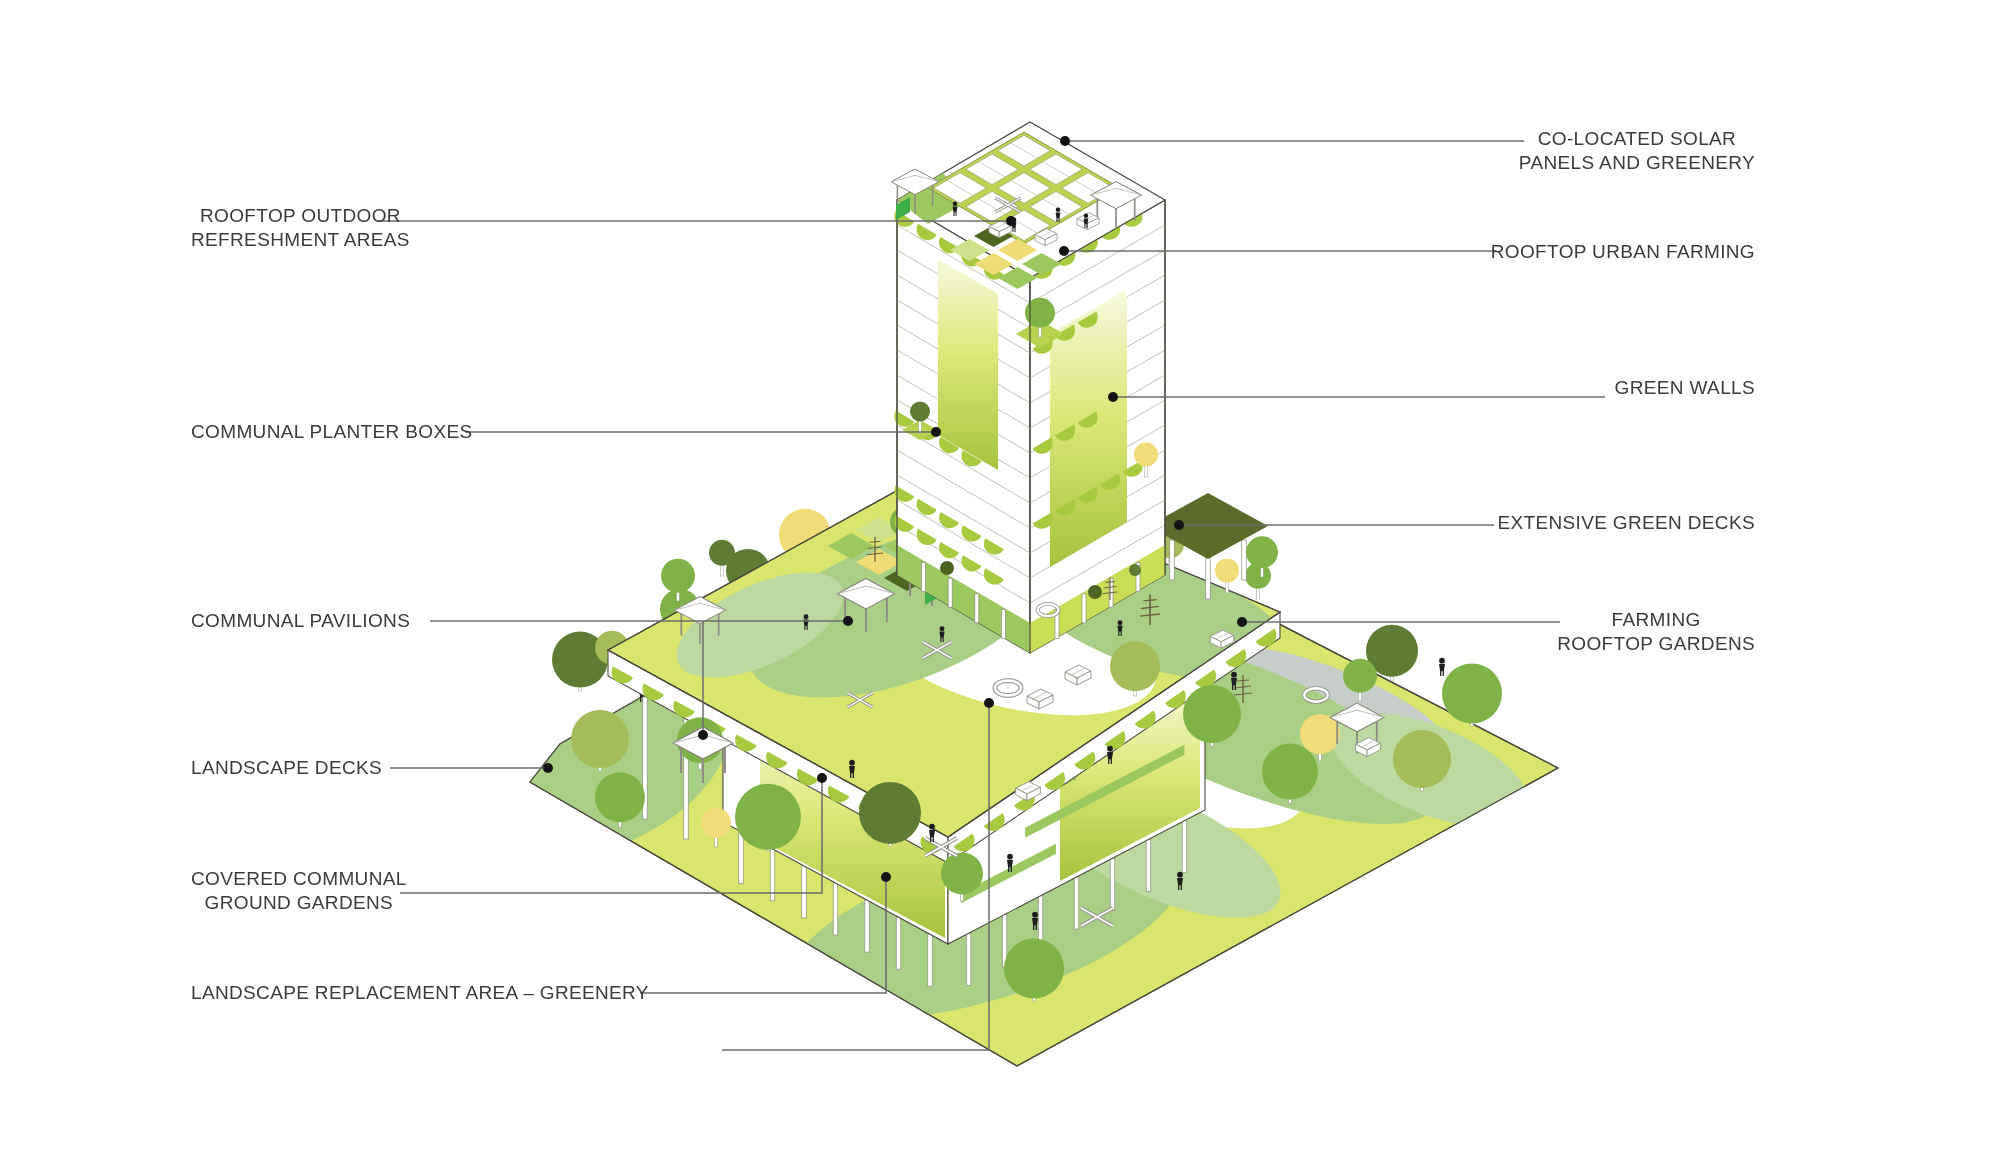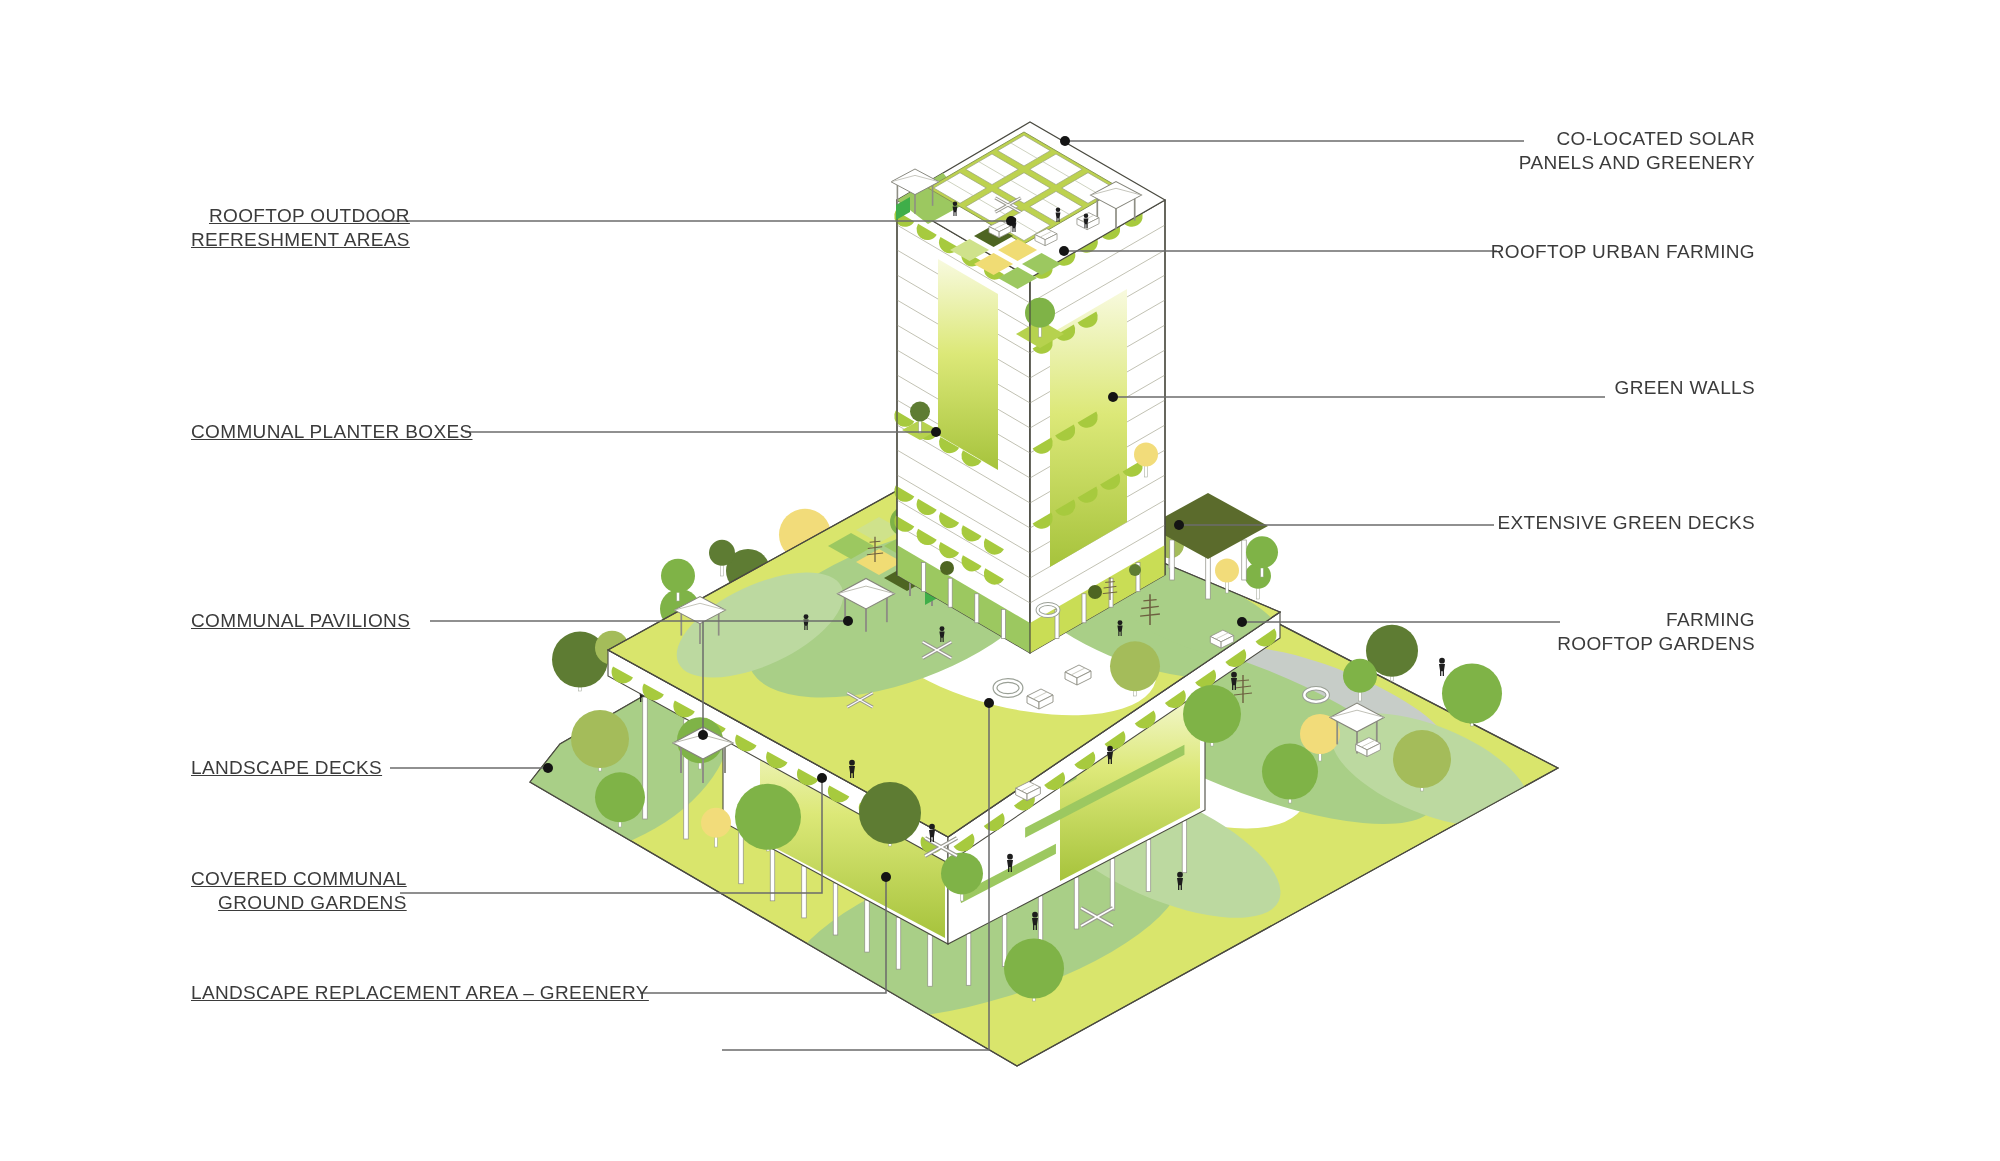--- a/index.html
+++ b/index.html
@@ -2,22 +2,22 @@
 <html style="--label: #3b3b3b;"><head>
 <meta charset="utf-8">
 <style>
   html,body{margin:0;padding:0;background:#ffffff;}
   body{width:2000px;height:1161px;position:relative;overflow:hidden;
        font-family:"Liberation Sans",sans-serif;}
   #stage{position:absolute;inset:0;width:2000px;height:1161px;}
   #iso{position:absolute;left:0;top:0;}
   .callout{position:absolute;font-size:19px;line-height:24px;letter-spacing:.35px;
            color:var(--label,#3b3b3b);white-space:pre-line;}
-  .callout.left{text-align:right;text-decoration:underline;}
-  .callout.right{text-align:right;}
+  .callout.left{text-align:center;}
+  .callout.right{text-align:center;}
   #co-l0{left:191px;top:204px}
   #co-l1{left:191px;top:420px}
   #co-l2{left:191px;top:609px}
   #co-l3{left:191px;top:756px}
   #co-l4{left:191px;top:867px}
   #co-l5{left:191px;top:981px}
   #co-l6{left:191px;top:1038px}
   #co-r0{right:245px;top:127px}
   #co-r1{right:245px;top:240px}
   #co-r2{right:245px;top:376px}

